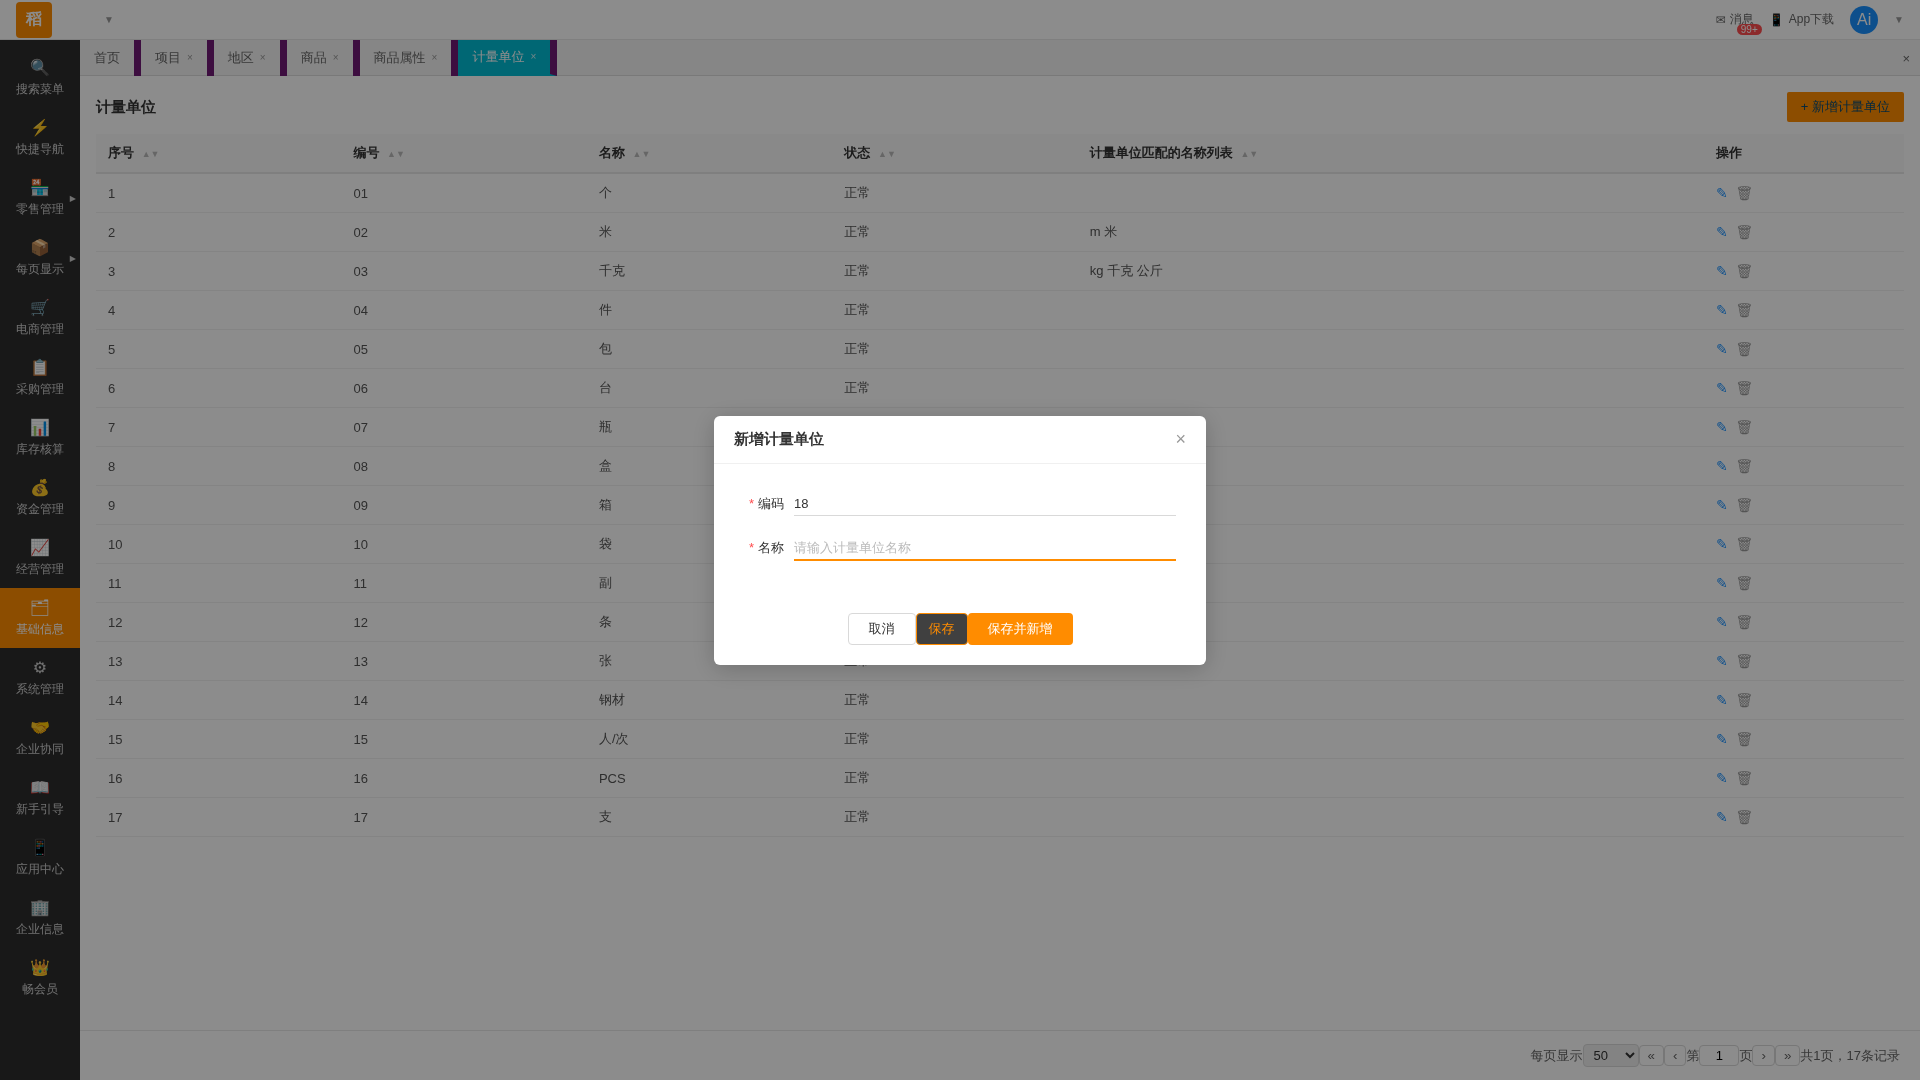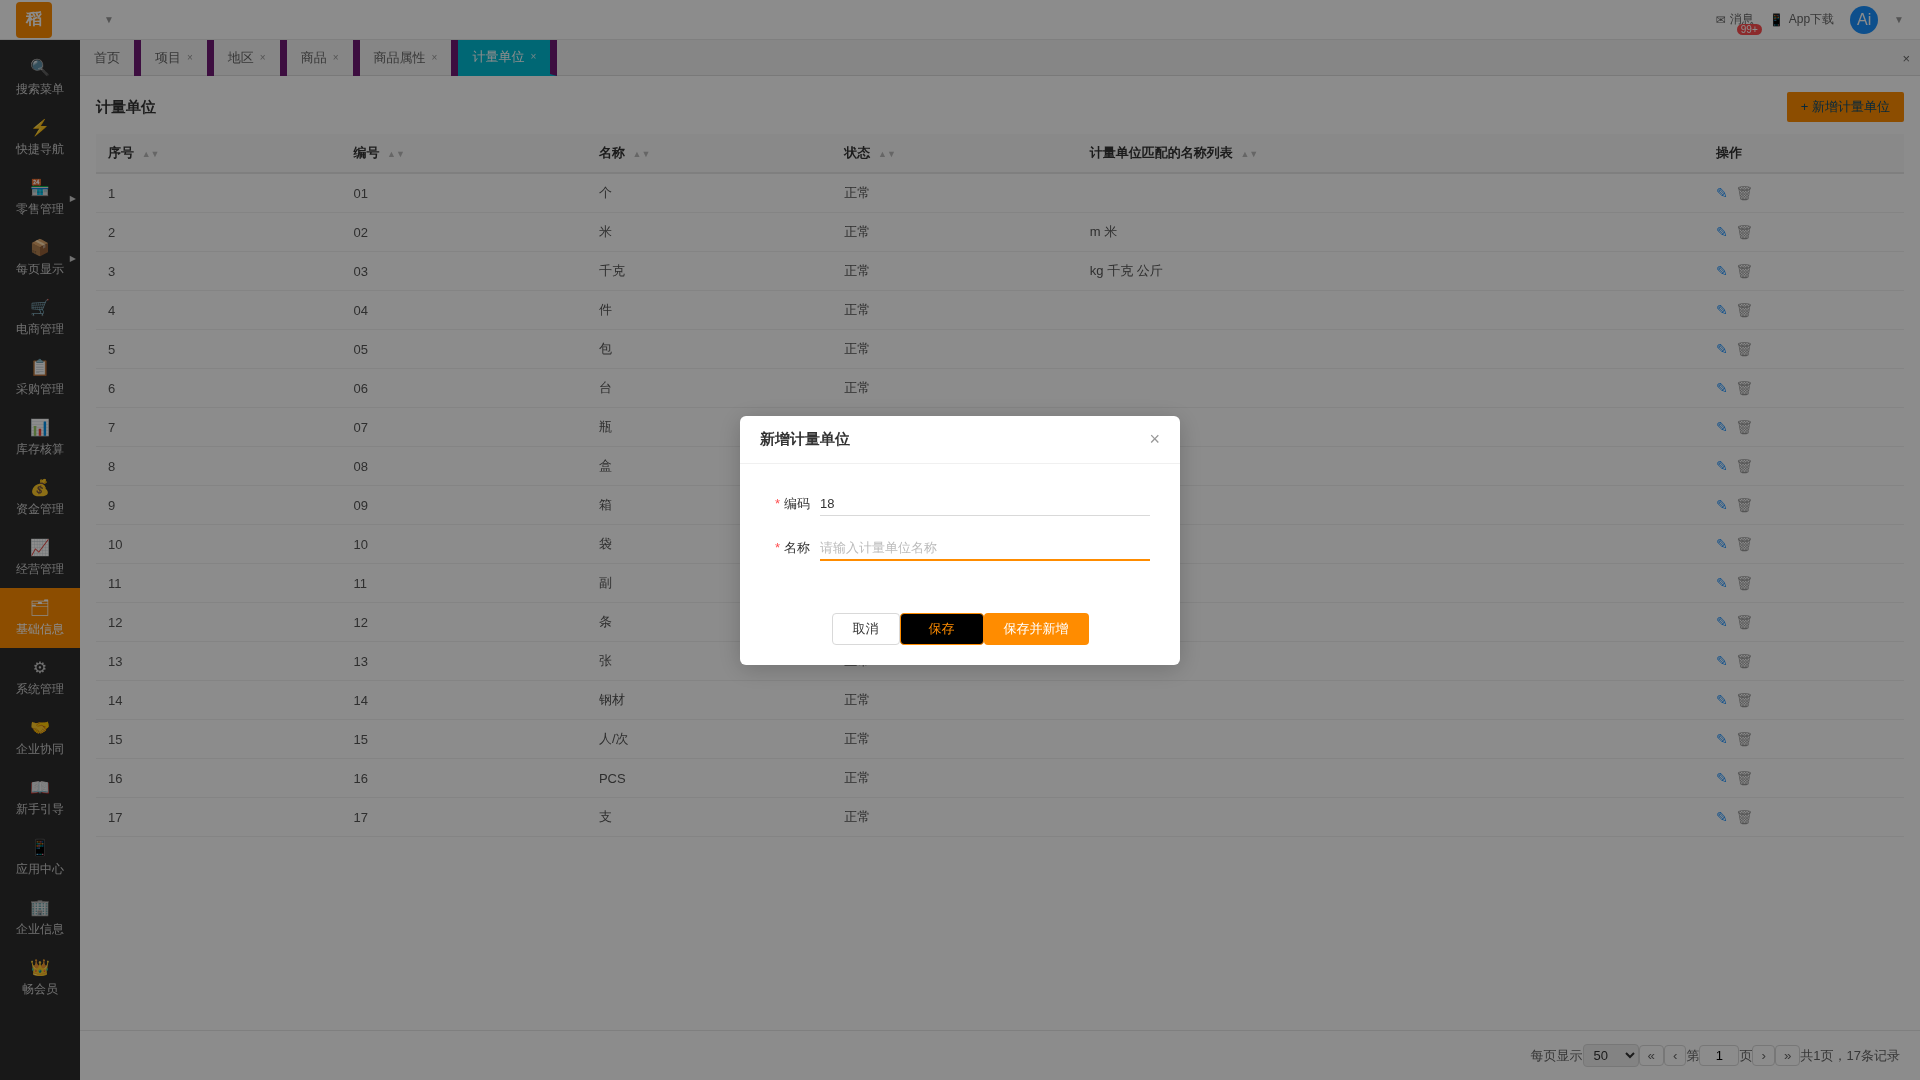--- a/index.html
+++ b/index.html
@@ -190,21 +190,21 @@
       top: 0; left: 0; right: 0; bottom: 0;
       background: rgba(0,0,0,0.45);
       display: flex;
       align-items: center;
       justify-content: center;
       z-index: 1000;
     }
     .modal {
       background: #fff;
       border-radius: 6px;
-      width: 440px;
+      width: 492px;
       box-shadow: 0 4px 24px rgba(0,0,0,0.2);
       overflow: hidden;
     }
     .modal-header {
       padding: 14px 20px;
       border-bottom: 1px solid #f0f0f0;
       display: flex;
       align-items: center;
       justify-content: space-between;
     }
@@ -245,23 +245,23 @@
       border: 1px solid #d9d9d9;
       background: #fff;
       color: #333;
       padding: 6px 20px;
       border-radius: 4px;
       cursor: pointer;
       font-size: 13px;
     }
     .btn-save {
       border: 1px solid #ff8c00;
-      background: #000000;
+      background: #404040;
       color: #ff8c00;
-      padding: 6px 28px;
+      padding: 6px 12px;
       border-radius: 4px;
       cursor: pointer;
       font-size: 13px;
     }
     .btn-save-new {
       background: #ff8c00;
       color: #fff;
       border: none;
       padding: 6px 20px;
       border-radius: 4px;

